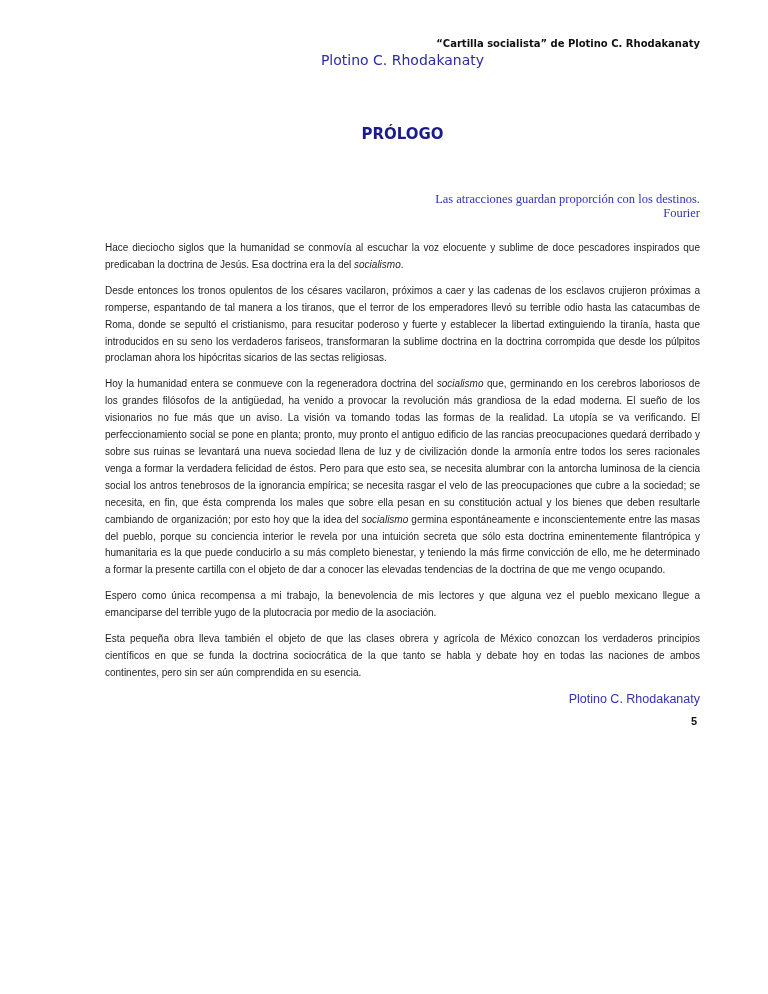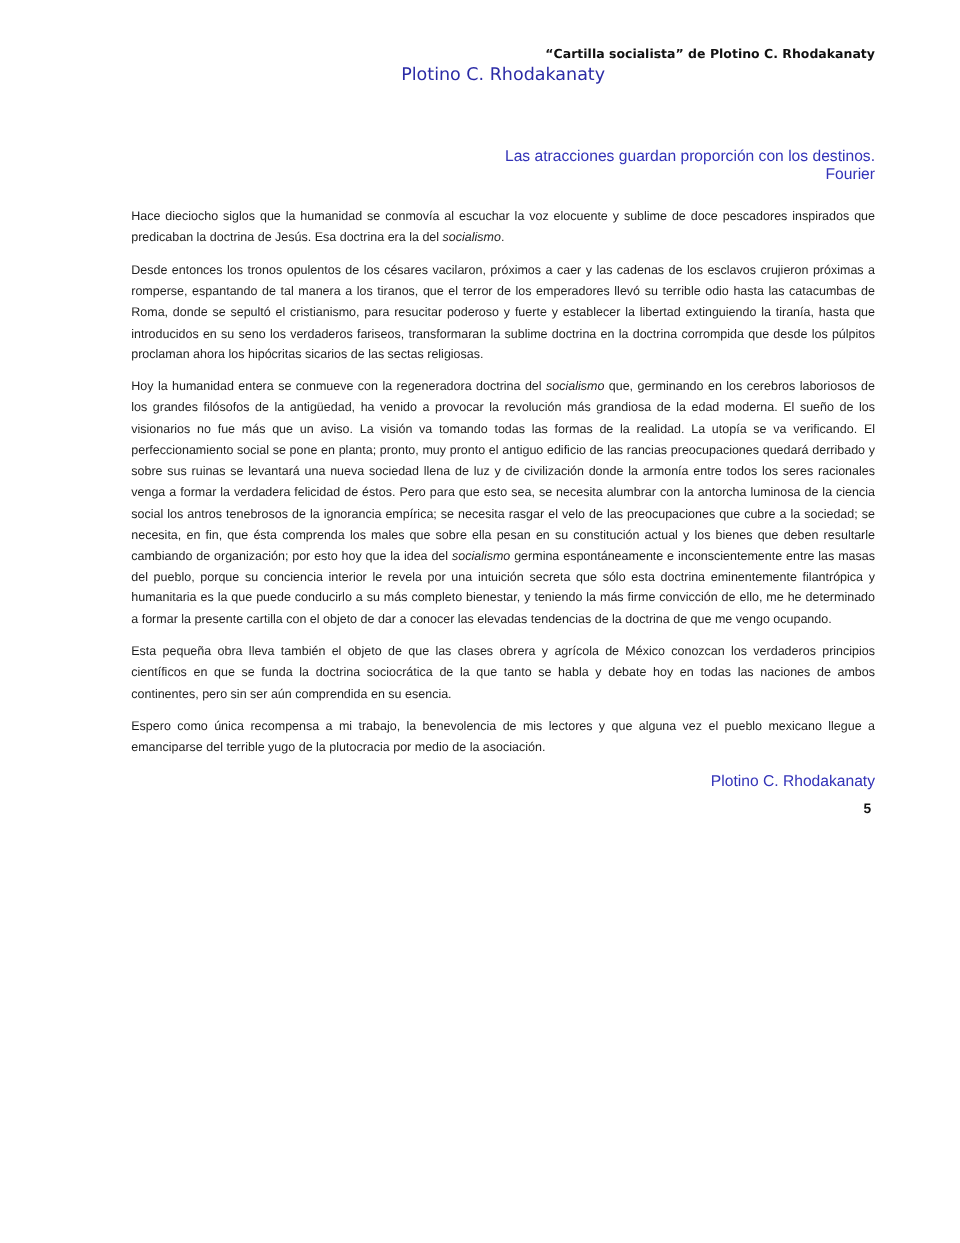--- a/index.html
+++ b/index.html
@@ -55,20 +55,21 @@
     font-size: 15px;
     line-height: 18px;
     color: var(--title-navy, #1b1b8e);
   }
   .epigraph {
     margin-top: 49px;
     text-align: right;
     font-size: 12.5px;
     line-height: 14px;
     color: var(--accent-blue, #3333b8);
+    font-family: Liberation Serif, serif;
   }
   .body-text {
     margin-top: 20px;
   }
   .body-text p {
     margin: 0 0 9px 0;
     text-align: justify;
     font-size: 10px;
     line-height: 16.9px;
     color: var(--body-text, #1e1e1e);
@@ -96,31 +97,32 @@
 </head>
 <body>
 
 <div class="page">
 
   <div class="running-header">“Cartilla socialista” de Plotino C. Rhodakanaty</div>
 
 
   <div class="doc-subtitle">Plotino C. Rhodakanaty</div>
 
+  <h2 class="section-heading">PRÓLOGO</h2>
 
   <div class="epigraph">
     <div>Las atracciones guardan proporción con los destinos.</div>
     <div>Fourier</div>
   </div>
 
   <div class="body-text">
       <p><span>Hace dieciocho siglos que la humanidad se conmovía al escuchar la voz elocuente y sublime de doce pescadores inspirados que predicaban la doctrina de Jesús. Esa doctrina era la del </span><span class="italic">socialismo</span><span>.</span></p>
       <p><span>Desde entonces los tronos opulentos de los césares vacilaron, próximos a caer y las cadenas de los esclavos crujieron próximas a romperse, espantando de tal manera a los tiranos, que el terror de los emperadores llevó su terrible odio hasta las catacumbas de Roma, donde se sepultó el cristianismo, para resucitar poderoso y fuerte y establecer la libertad extinguiendo la tiranía, hasta que introducidos en su seno los verdaderos fariseos, transformaran la sublime doctrina en la doctrina corrompida que desde los púlpitos proclaman ahora los hipócritas sicarios de las sectas religiosas.</span></p>
       <p><span>Hoy la humanidad entera se conmueve con la regeneradora doctrina del </span><span class="italic">socialismo</span><span> que, germinando en los cerebros laboriosos de los grandes filósofos de la antigüedad, ha venido a provocar la revolución más grandiosa de la edad moderna. El sueño de los visionarios no fue más que un aviso. La visión va tomando todas las formas de la realidad. La utopía se va verificando. El perfeccionamiento social se pone en planta; pronto, muy pronto el antiguo edificio de las rancias preocupaciones quedará derribado y sobre sus ruinas se levantará una nueva sociedad llena de luz y de civilización donde la armonía entre todos los seres racionales venga a formar la verdadera felicidad de éstos. Pero para que esto sea, se necesita alumbrar con la antorcha luminosa de la ciencia social los antros tenebrosos de la ignorancia empírica; se necesita rasgar el velo de las preocupaciones que cubre a la sociedad; se necesita, en fin, que ésta comprenda los males que sobre ella pesan en su constitución actual y los bienes que deben resultarle cambiando de organización; por esto hoy que la idea del </span><span class="italic">socialismo</span><span> germina espontáneamente e inconscientemente entre las masas del pueblo, porque su conciencia interior le revela por una intuición secreta que sólo esta doctrina eminentemente filantrópica y humanitaria es la que puede conducirlo a su más completo bienestar, y teniendo la más firme convicción de ello, me he determinado a formar la presente cartilla con el objeto de dar a conocer las elevadas tendencias de la doctrina de que me vengo ocupando.</span></p>
+      <p><span>Espero como única recompensa a mi trabajo, la benevolencia de mis lectores y que alguna vez el pueblo mexicano llegue a emanciparse del terrible yugo de la plutocracia por medio de la asociación.</span></p>
       <p><span>Esta pequeña obra lleva también el objeto de que las clases obrera y agrícola de México conozcan los verdaderos principios científicos en que se funda la doctrina sociocrática de la que tanto se habla y debate hoy en todas las naciones de ambos continentes, pero sin ser aún comprendida en su esencia.</span></p>
-      <p><span>Espero como única recompensa a mi trabajo, la benevolencia de mis lectores y que alguna vez el pueblo mexicano llegue a emanciparse del terrible yugo de la plutocracia por medio de la asociación.</span></p>
     </div>
 
   <div class="signature">Plotino C. Rhodakanaty</div>
 
   <div class="page-number">5</div>
 
 </div>
 
 </body></html>

